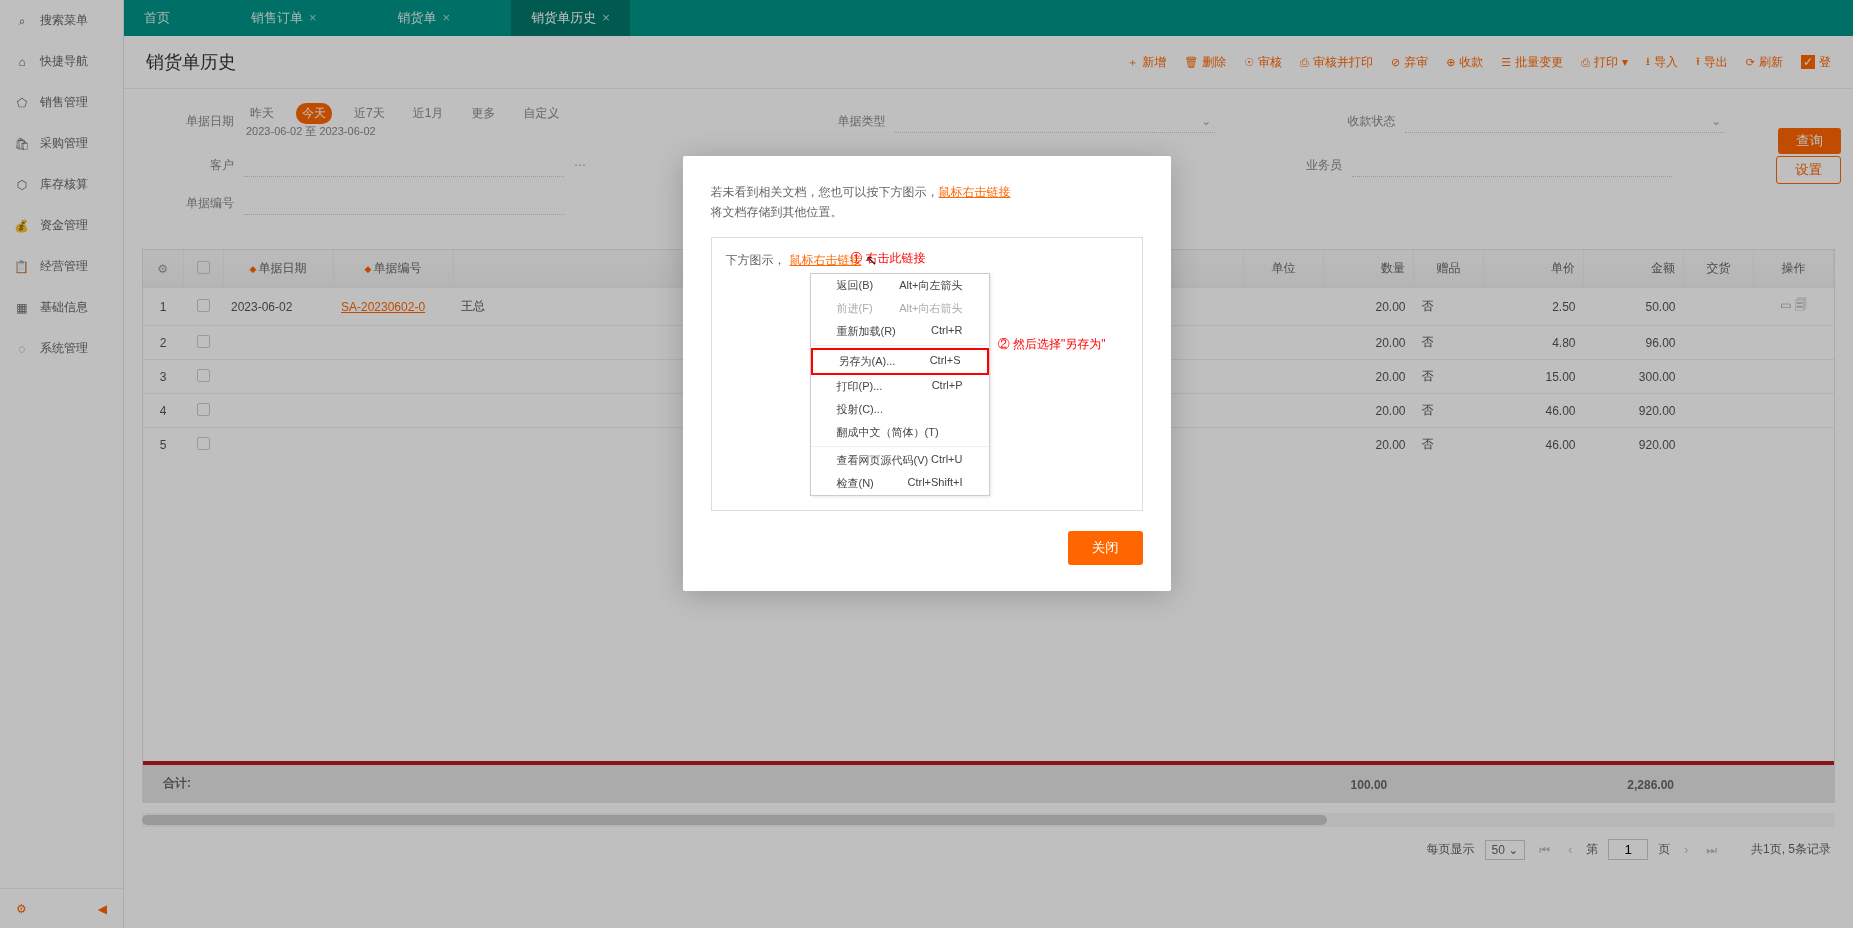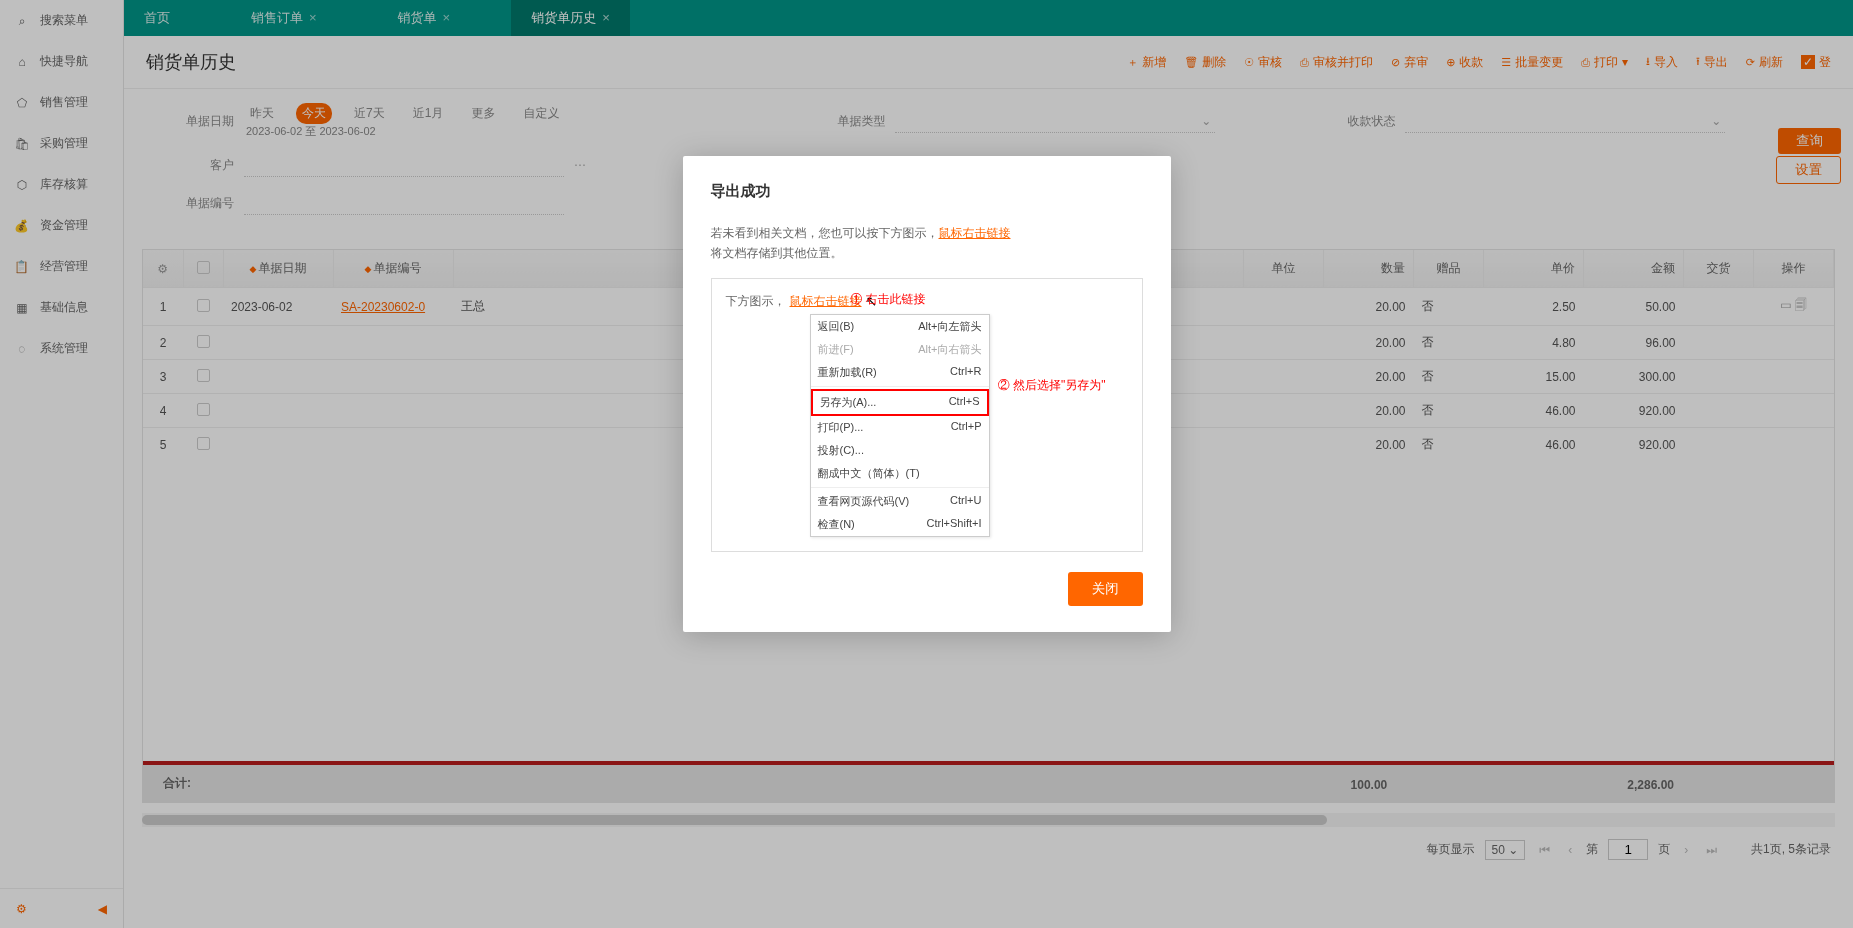--- a/index.html
+++ b/index.html
@@ -72,21 +72,21 @@
     .modal-title { font-size: 15px; color: #333; font-weight: bold; margin-bottom: 22px; }
     .modal-text { color: #666; line-height: 1.7; margin-bottom: 14px; }
     .modal-text .hl { color: #f60; text-decoration: underline; }
     .diagram { border: 1px solid #ddd; padding: 14px; position: relative; margin-bottom: 20px; text-align: center; }
     .diag-top { margin-bottom: 4px; display:flex; align-items:center; gap:4px; }
     .diag-top .hl { color: #f60; text-decoration: underline; }
     .note-red { color: #f00; position: absolute;}
     .note1 { top: 12px; right: 216px; }
     .note2 { top: 98px; right: 36px; }
     .ctx-menu { border: 1px solid #ccc; width: 180px; margin-left: 84px; background:#fff; box-shadow: 1px 1px 3px rgba(0,0,0,0.1); font-size:11px;}
-    .ctx-row { display:flex; justify-content: space-between; padding: 4px 7px; color:#444; }
+    .ctx-row { display:flex; justify-content: space-between; padding: 4px 26px; color:#444; }
     .ctx-row.muted { color:#aaa; }
     .ctx-row.hilite { border: 2px solid #f00; }
     .ctx-div { border-top: 1px solid #eee; margin: 2px 0; }
     .modal-close-btn { background: #f60; color: #fff; border: none; padding: 8px 24px; border-radius: 3px; float: right; cursor: pointer; }
     .modal::after{ content:""; display:block; clear:both; }
   </style>
 </head>
 <body>
 
 <div class="sidebar">
@@ -227,20 +227,24 @@
       </div>
     </div>
     <div class="filter-row">
       <div class="filter-group">
         <span class="filter-label">客户</span>
         <input class="filter-input" style="">
           <span class="filter-dots">⋯</span>
       </div>
       <div class="filter-group" style="margin-left:106px;">
         <span class="filter-label">仓库</span>
+        <input class="filter-input" style="">
+      </div>
+      <div class="filter-group" style="margin-left:40px;">
+        <span class="filter-label">业务员</span>
         <input class="filter-input" style="">
       </div>
     </div>
     <div class="filter-row">
       <div class="filter-group">
         <span class="filter-label">单据编号</span>
         <input class="filter-input" style="">
       </div>
     </div>
   </div>
@@ -358,21 +362,20 @@
     <input class="page-input" value="1" style="">
     <span>页</span>
     <span class="page-btn">›</span>
     <span class="page-btn">⏭</span>
     <span style="margin-left:20px;">共1页, 5条记录</span>
   </div>
 </div>
 
 <div class="overlay"></div>
 <div class="modal">
-  <div class="modal-title">导出成功</div>
   <div class="modal-text">
     <span>若未看到相关文档，您也可以按下方图示，</span><span class="hl">鼠标右击链接</span><br>
     <span>将文档存储到其他位置。</span>
   </div>
   <div class="diagram">
     <div class="diag-top">
       <span>下方图示，</span>
         <span class="hl">鼠标右击链接</span>
       <span style="font-size:14px;color:#000;">↖</span>
     </div>

